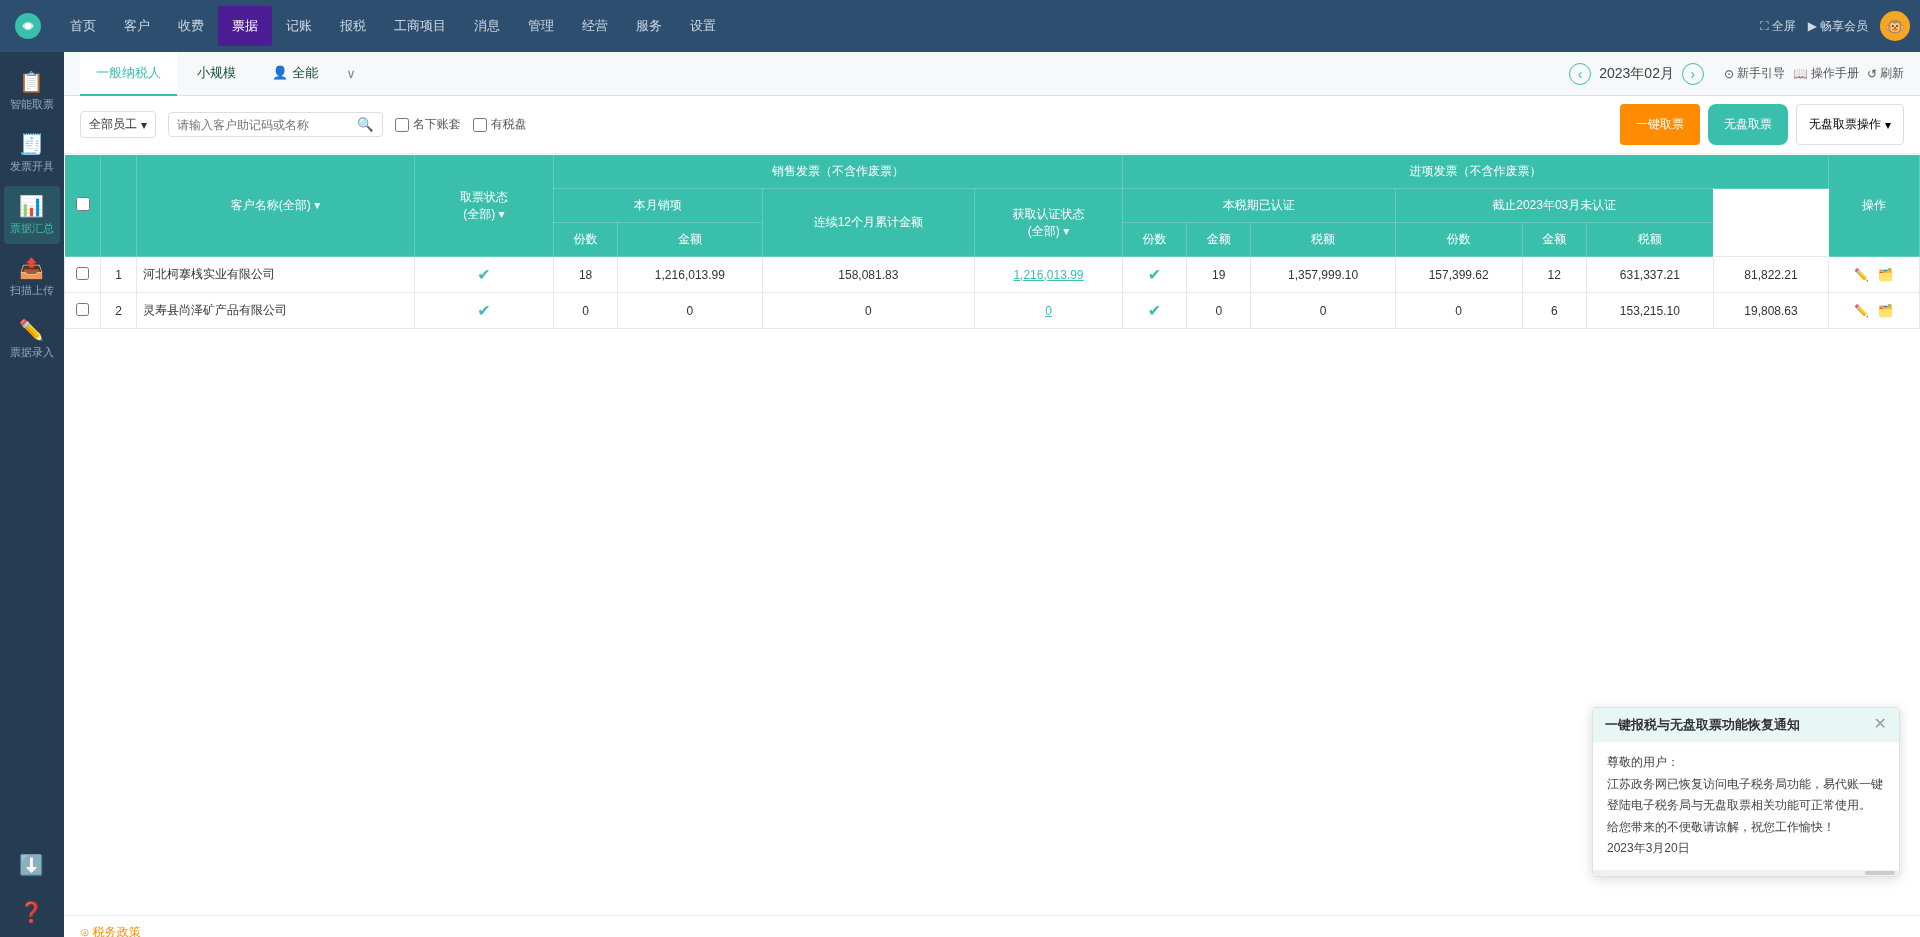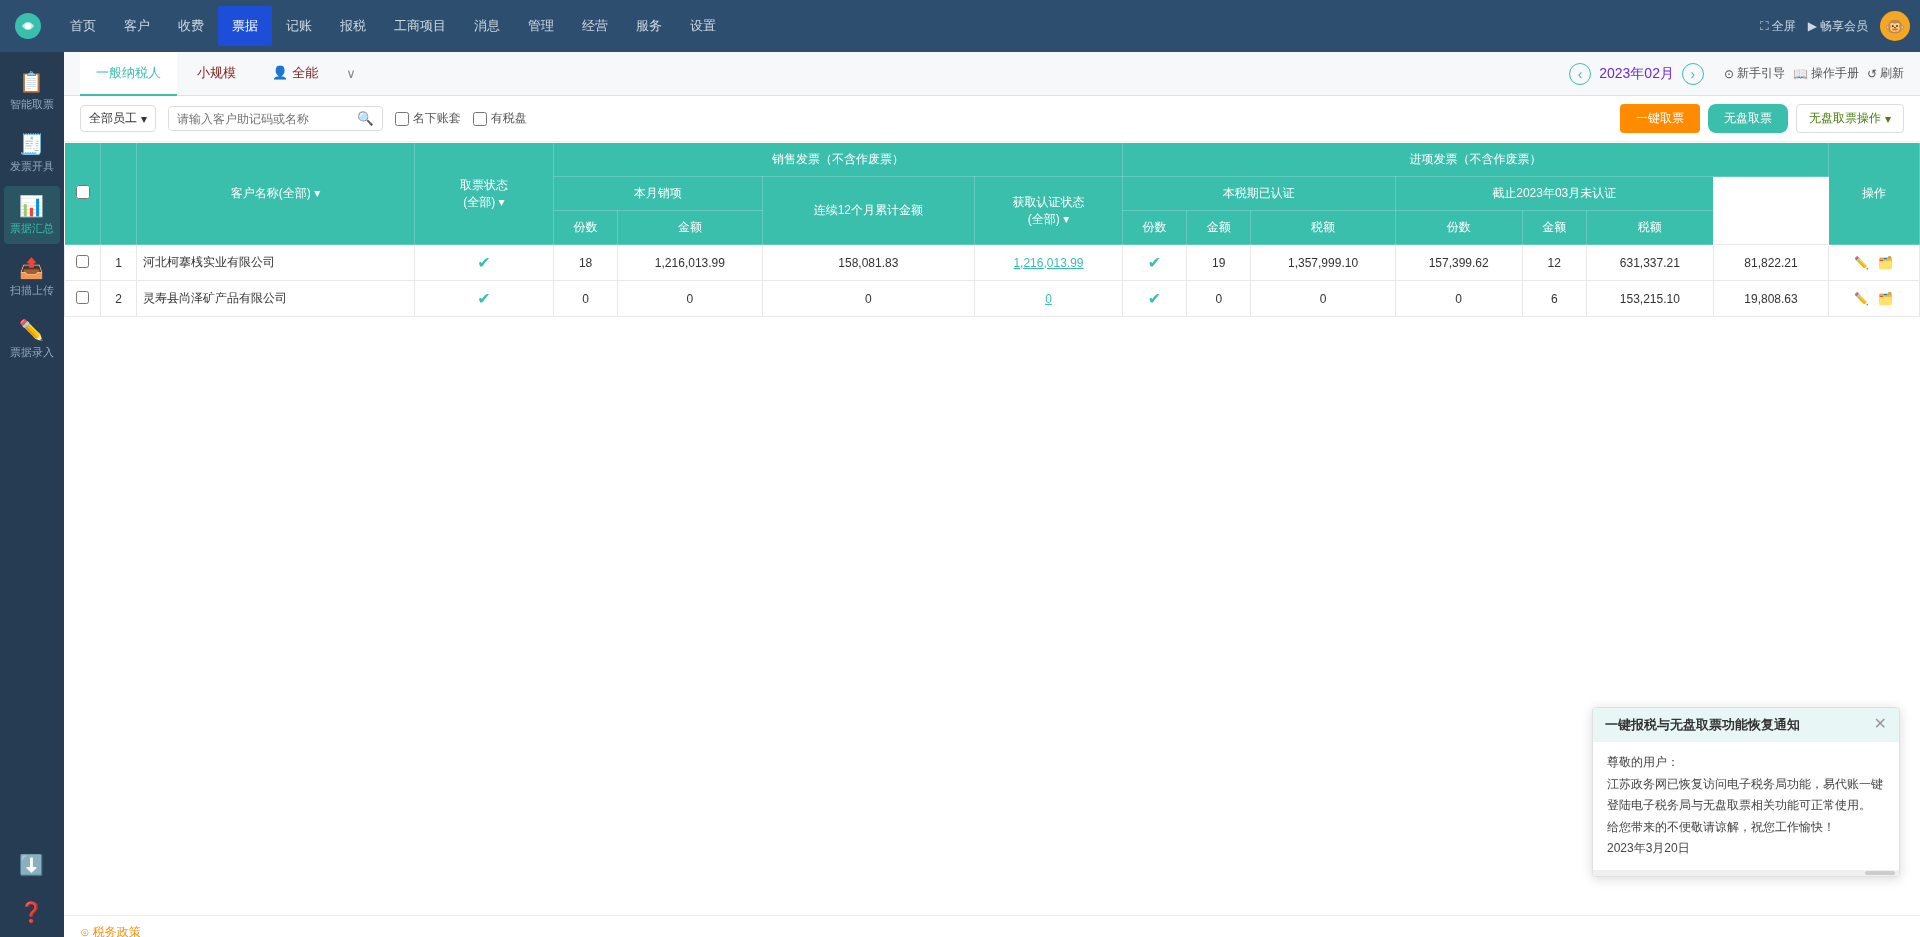--- a/index.html
+++ b/index.html
@@ -16,21 +16,21 @@
       width: 36px; height: 36px; margin-right: 10px;
       display: flex; align-items: center; justify-content: center;
     }
     .top-nav .logo svg { width: 28px; height: 28px; }
     .nav-items { display: flex; flex: 1; }
     .nav-item {
       padding: 0 14px; height: 40px; display: flex; align-items: center;
       cursor: pointer; font-size: 13px; color: #cdd8e3;
       border-radius: 2px;
     }
-    .nav-item.active { background: #1d4ed8; color: #fff; }
+    .nav-item.active { background: #4c1d95; color: #fff; }
     .top-nav-right {
       display: flex; align-items: center; gap: 12px; margin-left: auto;
       font-size: 12px; color: #cdd8e3;
     }
     .top-nav-right span { cursor: pointer; display: flex; align-items: center; gap: 3px; }
     .avatar {
       width: 30px; height: 30px; border-radius: 50%;
       background: #f5a623; display: flex; align-items: center; justify-content: center;
       font-size: 16px; cursor: pointer;
     }
@@ -54,41 +54,41 @@
     .main-content { flex: 1; display: flex; flex-direction: column; overflow: hidden; background: #fff; }
 
     
     .tab-bar {
       display: flex; align-items: center; background: #f7f8fa;
       border-bottom: 1px solid #e0e0e0; padding: 0 16px; height: 44px;
       flex-shrink: 0;
     }
     .tab {
       padding: 0 16px; height: 44px; display: flex; align-items: center;
-      cursor: pointer; font-size: 13px; color: #7f1d1d; border-bottom: 2px solid transparent;
+      cursor: pointer; font-size: 13px; color: #14532d; border-bottom: 2px solid transparent;
       margin-right: 4px;
     }
     .tab.active { color: #3bbfad; border-bottom: 2px solid #3bbfad; background: #fff; }
     .tab-icon { margin-right: 4px; }
     .tab-more {
       padding: 0 8px; height: 44px; display: flex; align-items: center;
       cursor: pointer; color: #888; font-size: 13px;
     }
 
     
     .date-nav {
       margin-left: auto; display: flex; align-items: center; gap: 8px;
     }
     .date-nav .arrow-btn {
       width: 22px; height: 22px; border-radius: 50%;
       border: 1px solid #3bbfad; color: #3bbfad;
       display: flex; align-items: center; justify-content: center;
       cursor: pointer; font-size: 14px;
     }
-    .date-nav .date-text { font-size: 14px; color: #6d28d9; font-weight: 500; }
+    .date-nav .date-text { font-size: 14px; color: #404040; font-weight: 500; }
 
     
     .tab-actions {
       display: flex; align-items: center; gap: 8px; margin-left: 20px;
     }
     .tab-actions span {
       font-size: 12px; color: #555; cursor: pointer; display: flex; align-items: center; gap: 3px;
     }
 
     
@@ -119,22 +119,22 @@
     .filter-right { margin-left: auto; display: flex; gap: 8px; }
     .btn-orange {
       background: #ff8c00; color: #fff; border: none; border-radius: 4px;
       padding: 5px 16px; font-size: 12px; cursor: pointer;
     }
     .btn-teal {
       background: #3bbfad; color: #fff; border: none; border-radius: 8px;
       padding: 5px 16px; font-size: 12px; cursor: pointer;
     }
     .btn-dropdown {
-      background: #fff; color: #4d7c0f; border: 1px solid #ddd; border-radius: 4px;
-      padding: 5px 12px; font-size: 12px; cursor: pointer; display: flex; align-items: center; gap: 4px;
+      background: #fff; color: #000000; border: 1px solid #ddd; border-radius: 4px;
+      padding: 11px 12px; font-size: 12px; cursor: pointer; display: flex; align-items: center; gap: 4px;
     }
 
     
     .table-container { flex: 1; overflow: auto; }
     table { width: 100%; border-collapse: collapse; font-size: 12px; }
     thead tr th {
       background: #3bbfad; color: #fff; padding: 8px 6px;
       text-align: center; border: 1px solid rgba(255,255,255,0.2);
       font-weight: 500; white-space: nowrap;
     }

